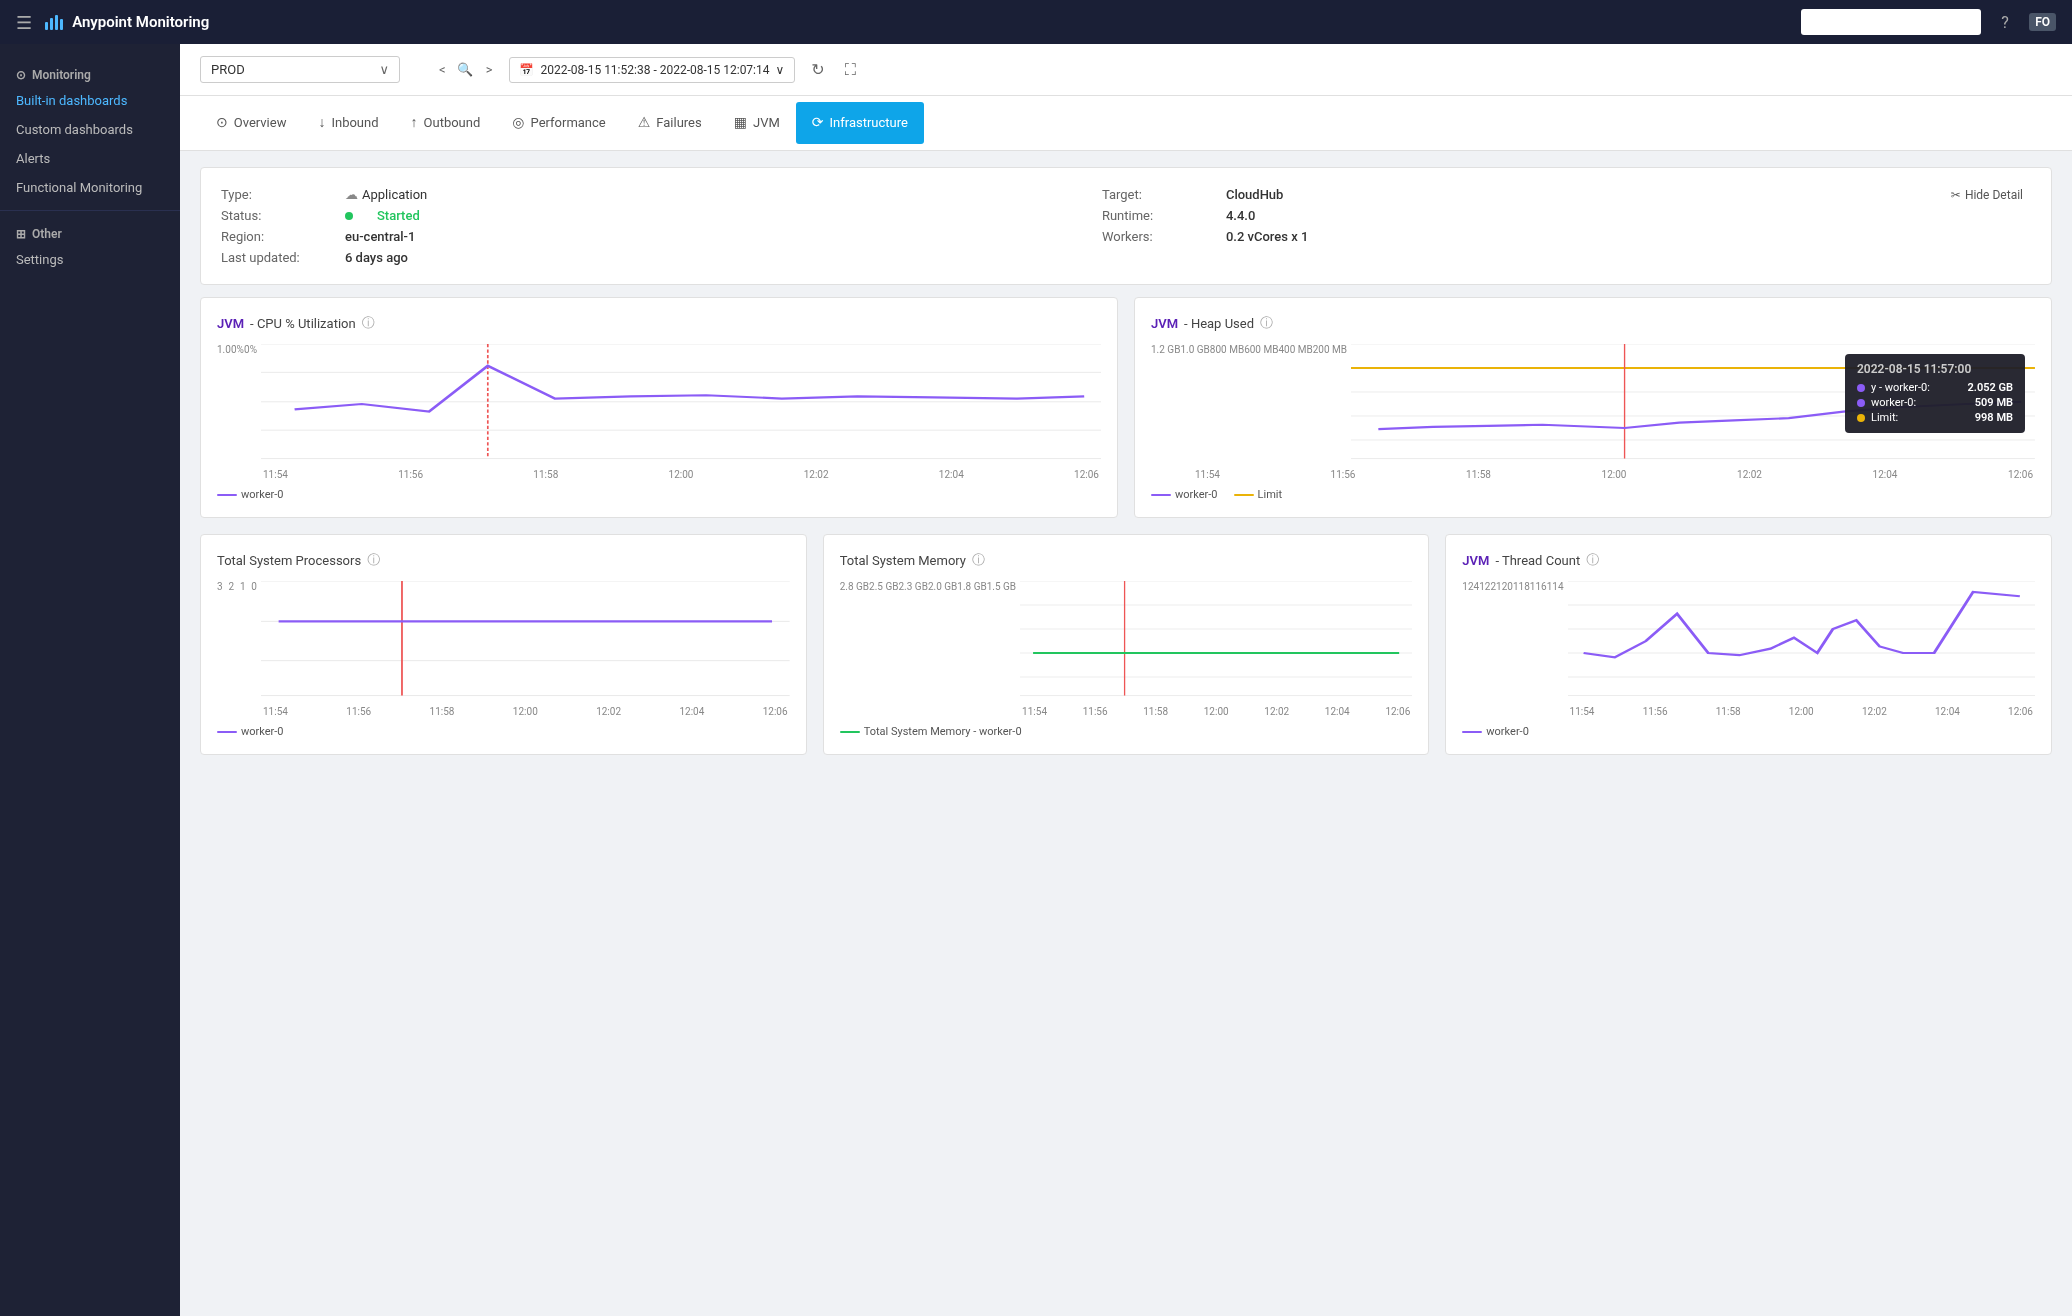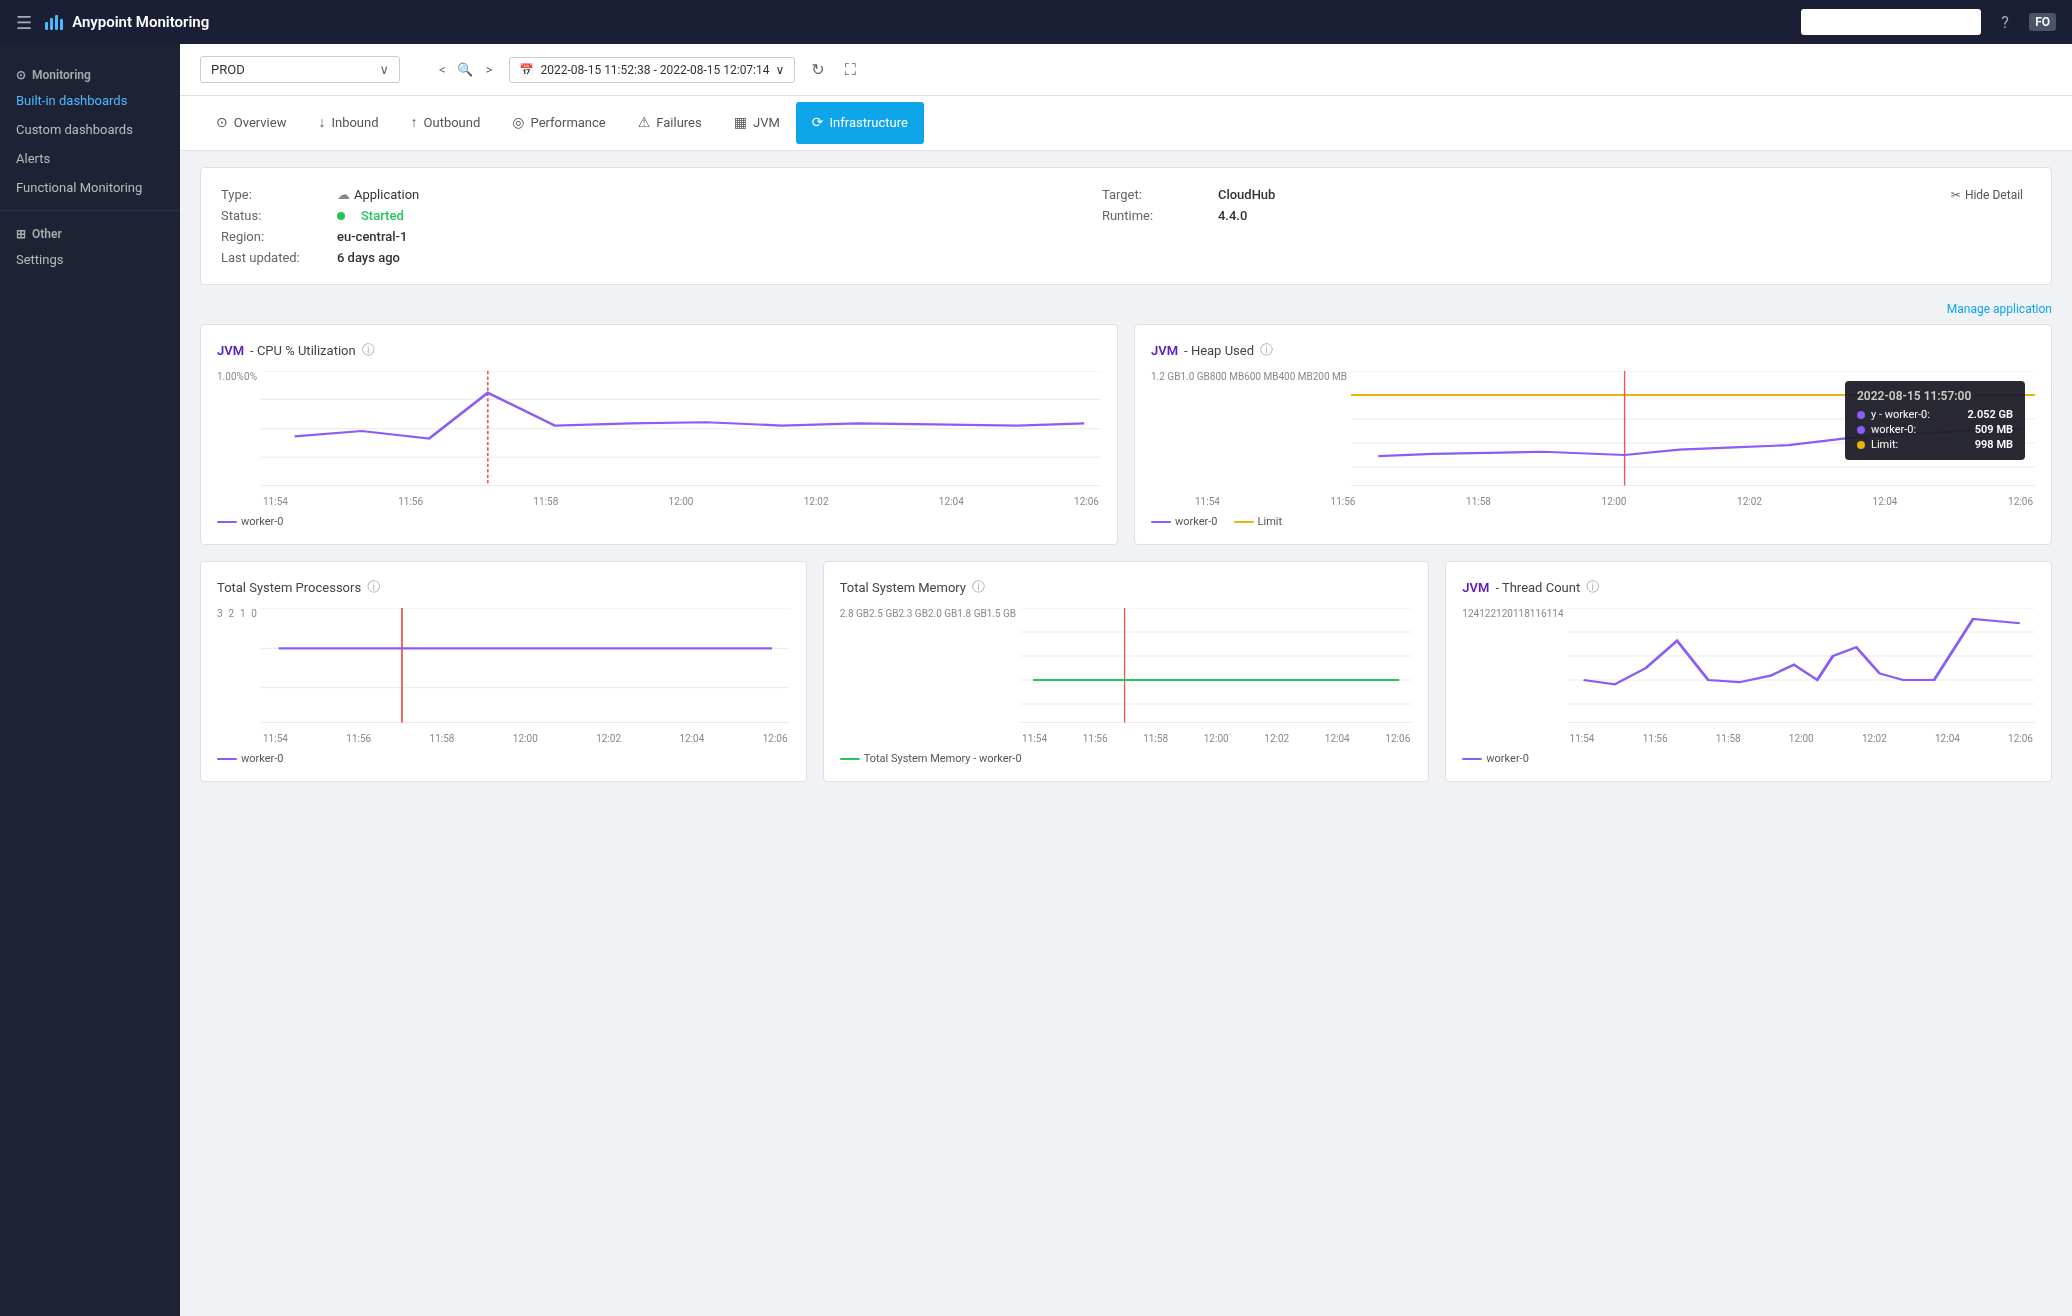--- a/index.html
+++ b/index.html
@@ -40,21 +40,21 @@
 
     
     .tabs-bar { background: #fff; padding: 0 20px; border-bottom: 1px solid #e0e0e0; display: flex; gap: 0; }
     .tab { padding: 12px 16px; cursor: pointer; color: #555; font-size: 13px; display: flex; align-items: center; gap: 6px; border-bottom: 2px solid transparent; white-space: nowrap; }
     .tab.active { color: #fff; background: #0ea5e9; border-radius: 3px; border-bottom: 2px solid transparent; margin: 6px 0; }
     .tab-icon { font-size: 14px; }
 
     
     .detail-panel { background: #fff; margin: 16px 20px 0; border-radius: 4px; padding: 16px 20px; border: 1px solid #e0e0e0; }
     .detail-grid { display: grid; grid-template-columns: 1fr 1fr; gap: 8px 40px; }
-    .detail-row { display: flex; align-items: center; gap: 16px; padding: 3px 0; }
+    .detail-row { display: flex; align-items: center; gap: 24px; padding: 3px 0; }
     .detail-label { color: #666; min-width: 100px; }
     .detail-value { color: #333; font-weight: 500; }
     .status-dot { width: 8px; height: 8px; border-radius: 50%; background: #22c55e; display: inline-block; }
     .status-started { color: #22c55e; }
     .detail-type-cloud { display: flex; align-items: center; gap: 4px; }
     .hide-detail-btn { margin-left: auto; display: flex; align-items: center; gap: 4px; color: #555; cursor: pointer; font-size: 12px; padding: 4px 8px; }
 
     
     .charts-section { margin: 12px 20px; }
     .manage-app-link { text-align: right; padding: 4px 0 8px; }
@@ -226,33 +226,34 @@
           </div>
           <div>
             <div class="detail-row">
               <span class="detail-label">Target:</span>
               <span class="detail-value">CloudHub</span>
             </div>
             <div class="detail-row">
               <span class="detail-label">Runtime:</span>
               <span class="detail-value">4.4.0</span>
             </div>
+            <div class="detail-row">
+              <span class="detail-label">Workers:</span>
+              <span class="detail-value">0.2 vCores x 1</span>
+            </div>
           </div>
         </div>
         <div class="hide-detail-btn">
           <span>✂</span>
           <span>Hide Detail</span>
         </div>
       </div>
     </div>
 
     <div class="charts-section">
-      <div class="manage-app-link">
-        <a style="display:inline-flex;align-items:center;gap:4px;">Manage application</a>
-      </div>
 
       <div class="charts-row charts-row-2">
 
         <div class="chart-card">
           <div class="chart-title">
             <span class="chart-title-jvm">JVM</span>
             <span>- CPU % Utilization</span>
             <span class="chart-info-icon">ⓘ</span>
           </div>
           <div class="chart-wrapper">

